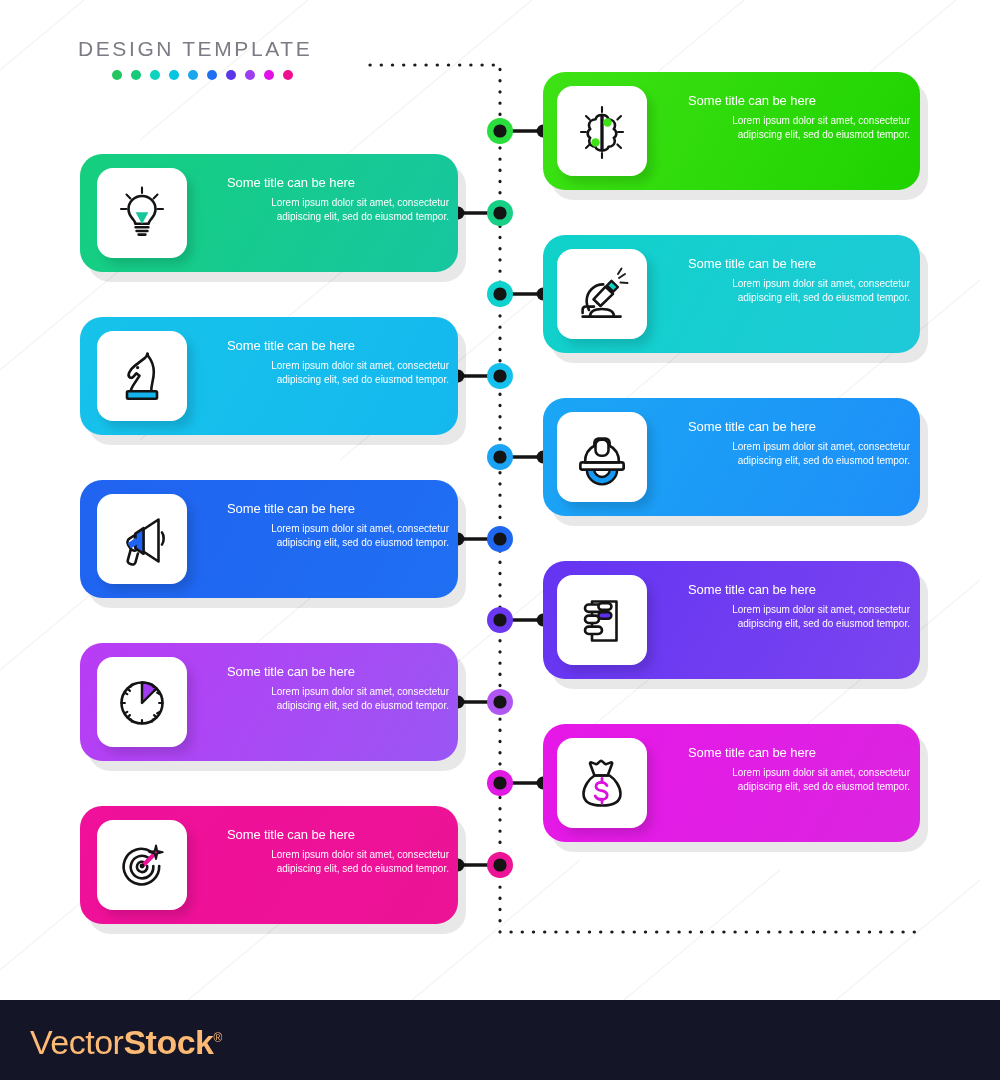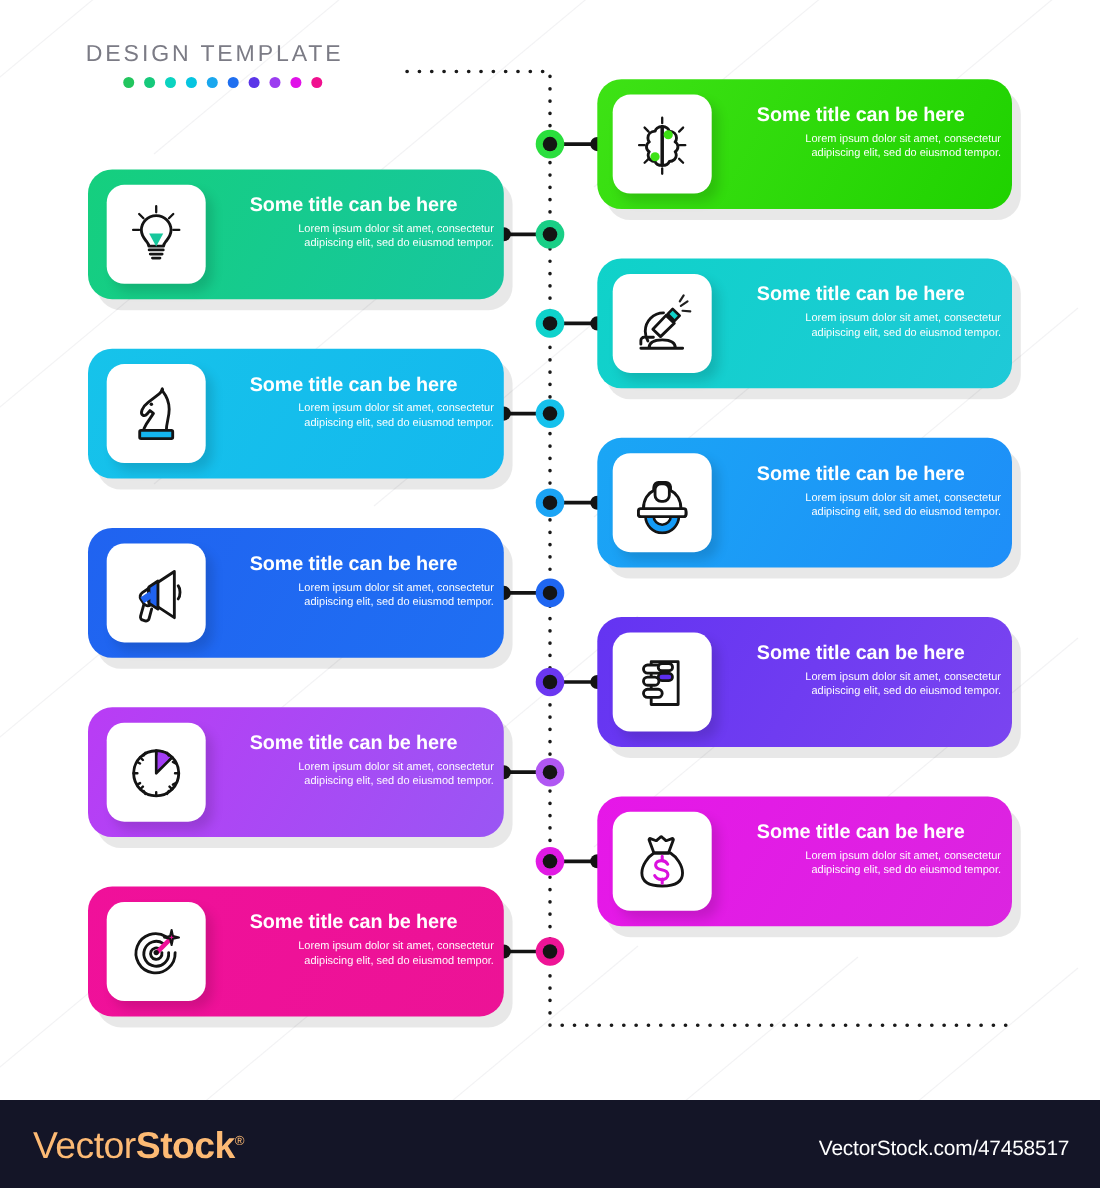--- a/index.html
+++ b/index.html
@@ -45,21 +45,21 @@
     box-shadow: 6px 7px 10px rgba(0,0,0,0.13);
     display:flex; align-items:center; justify-content:center;
   }
   .card.left  .icon-box { left:17px; }
   .card.right .icon-box { left:14px; }
   .icon-box svg { width:58px; height:58px; display:block; }
 
   .txt { position:absolute; top:22px; }
   .card.left  .txt { left:147px; width:222px; }
   .card.right .txt { left:145px; width:222px; }
-  .t-title { font-size:18px; font-weight:700; letter-spacing:-0.1px; line-height:1.15; }
+  .t-title { font-size:13px; font-weight:400; letter-spacing:-0.1px; line-height:1.15; }
   .t-body  { font-size:10px; font-weight:400; line-height:1.36; margin-top:5px; opacity:0.98;text-align:right; }
 
   
   .wm { position:absolute; left:0; top:0; width:1000px; height:1000px; pointer-events:none; opacity:0.55; }
 
   
   .footer {
     position:absolute; left:0; top:1000px; width:1000px; height:80px;
     background:#141527;
   }
@@ -364,14 +364,13 @@
           <div class="t-title">Some title can be here</div>
           <div class="t-body">Lorem ipsum dolor sit amet, consectetur adipiscing elit, sed do eiusmod tempor.</div>
         </div>
       </div>
     </div>
 
 </div>
 
 <div class="footer">
   <div class="vs-logo"><span class="l">Vector</span><span class="b">Stock</span><sup>®</sup></div>
-  <div class="vs-url">VectorStock.com/47458517</div>
 </div>
 
 </body></html>

